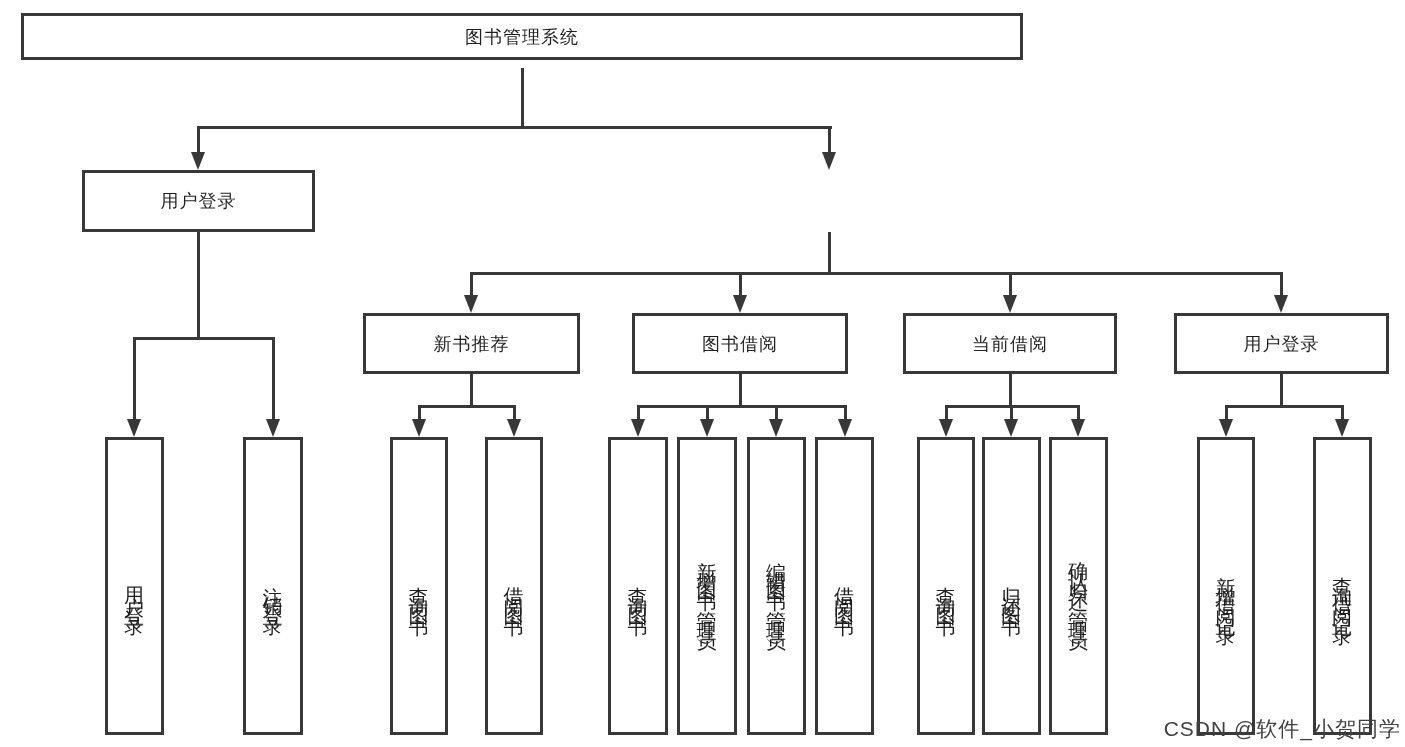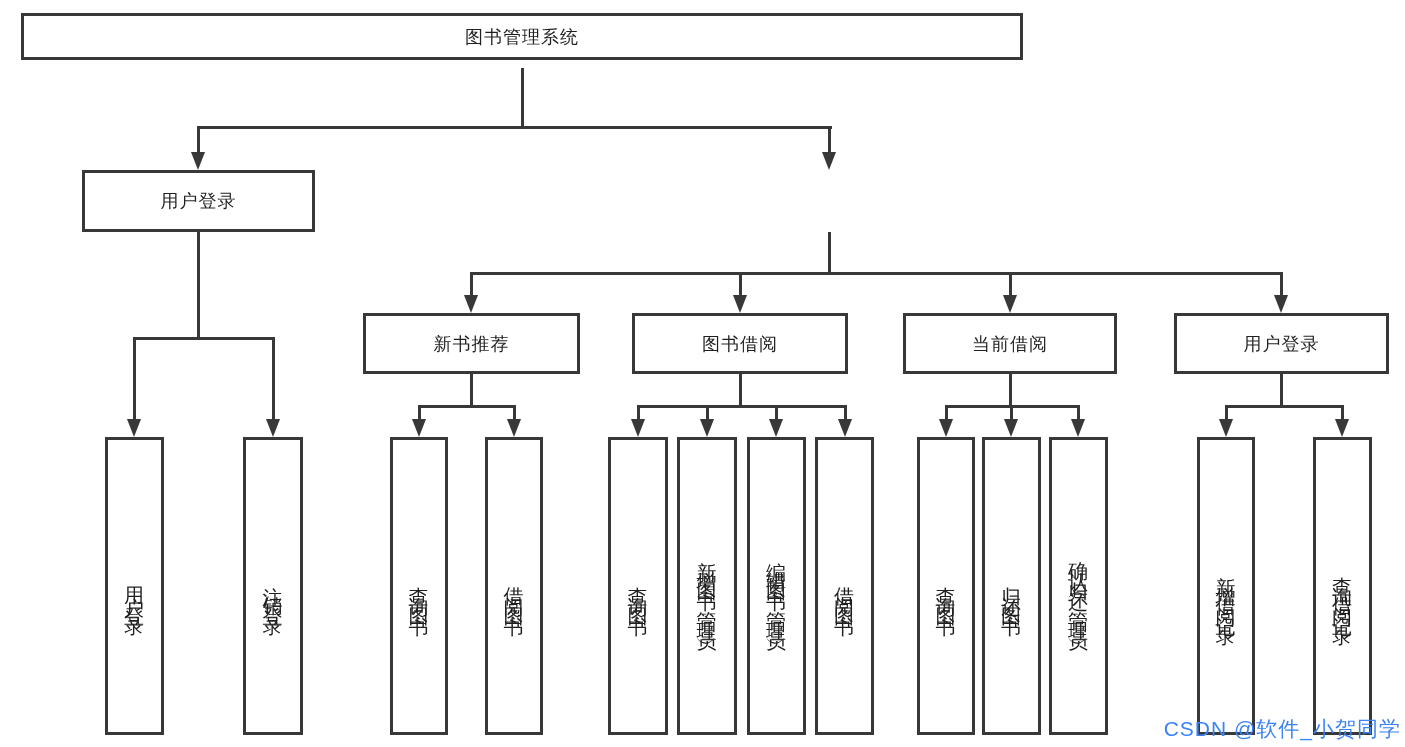--- a/index.html
+++ b/index.html
@@ -19,21 +19,21 @@
     writing-mode:vertical-rl;text-orientation:mixed;margin-bottom:-10px;white-space:nowrap;
   }
   .ln{position:absolute;background:#383838;}
   .ah{
     position:absolute;width:0;height:0;
     border-left:7px solid transparent;border-right:7px solid transparent;
     border-top:18px solid #383838;
   }
   .watermark{
     position:absolute;right:4px;bottom:4px;z-index:5;
-    font-size:21px;color:#3b82f6;letter-spacing:1px;white-space:nowrap;
+    font-size:21px;color:#404040;letter-spacing:1px;white-space:nowrap;
   }
 </style>
 </head>
 <body>
 
 <div class="canvas">
 
   <div class="box h" style="left:21px;top:13px;width:1002px;height:47px">
     <span class="lbl">图书管理系统</span>
   </div>

